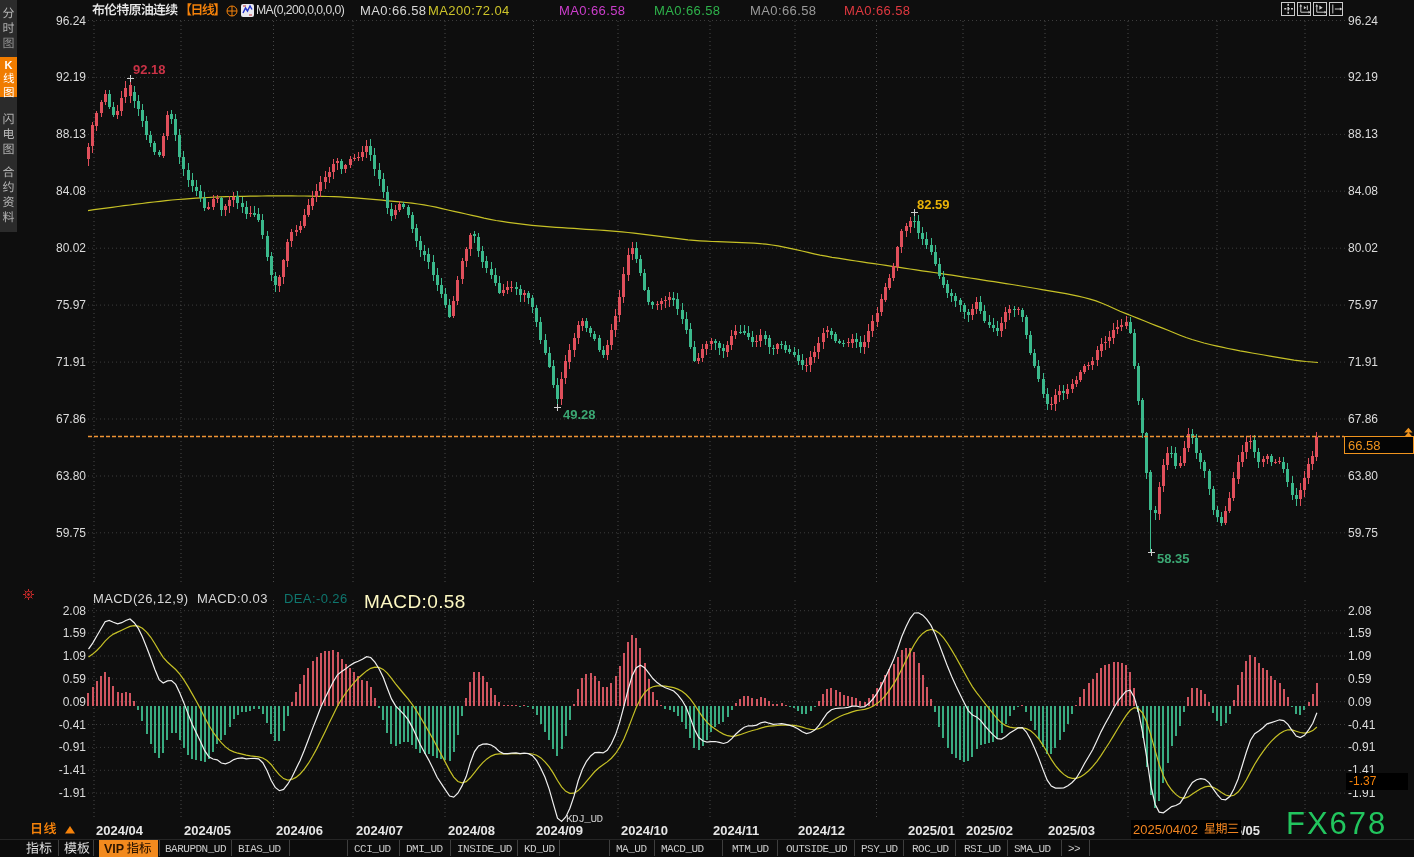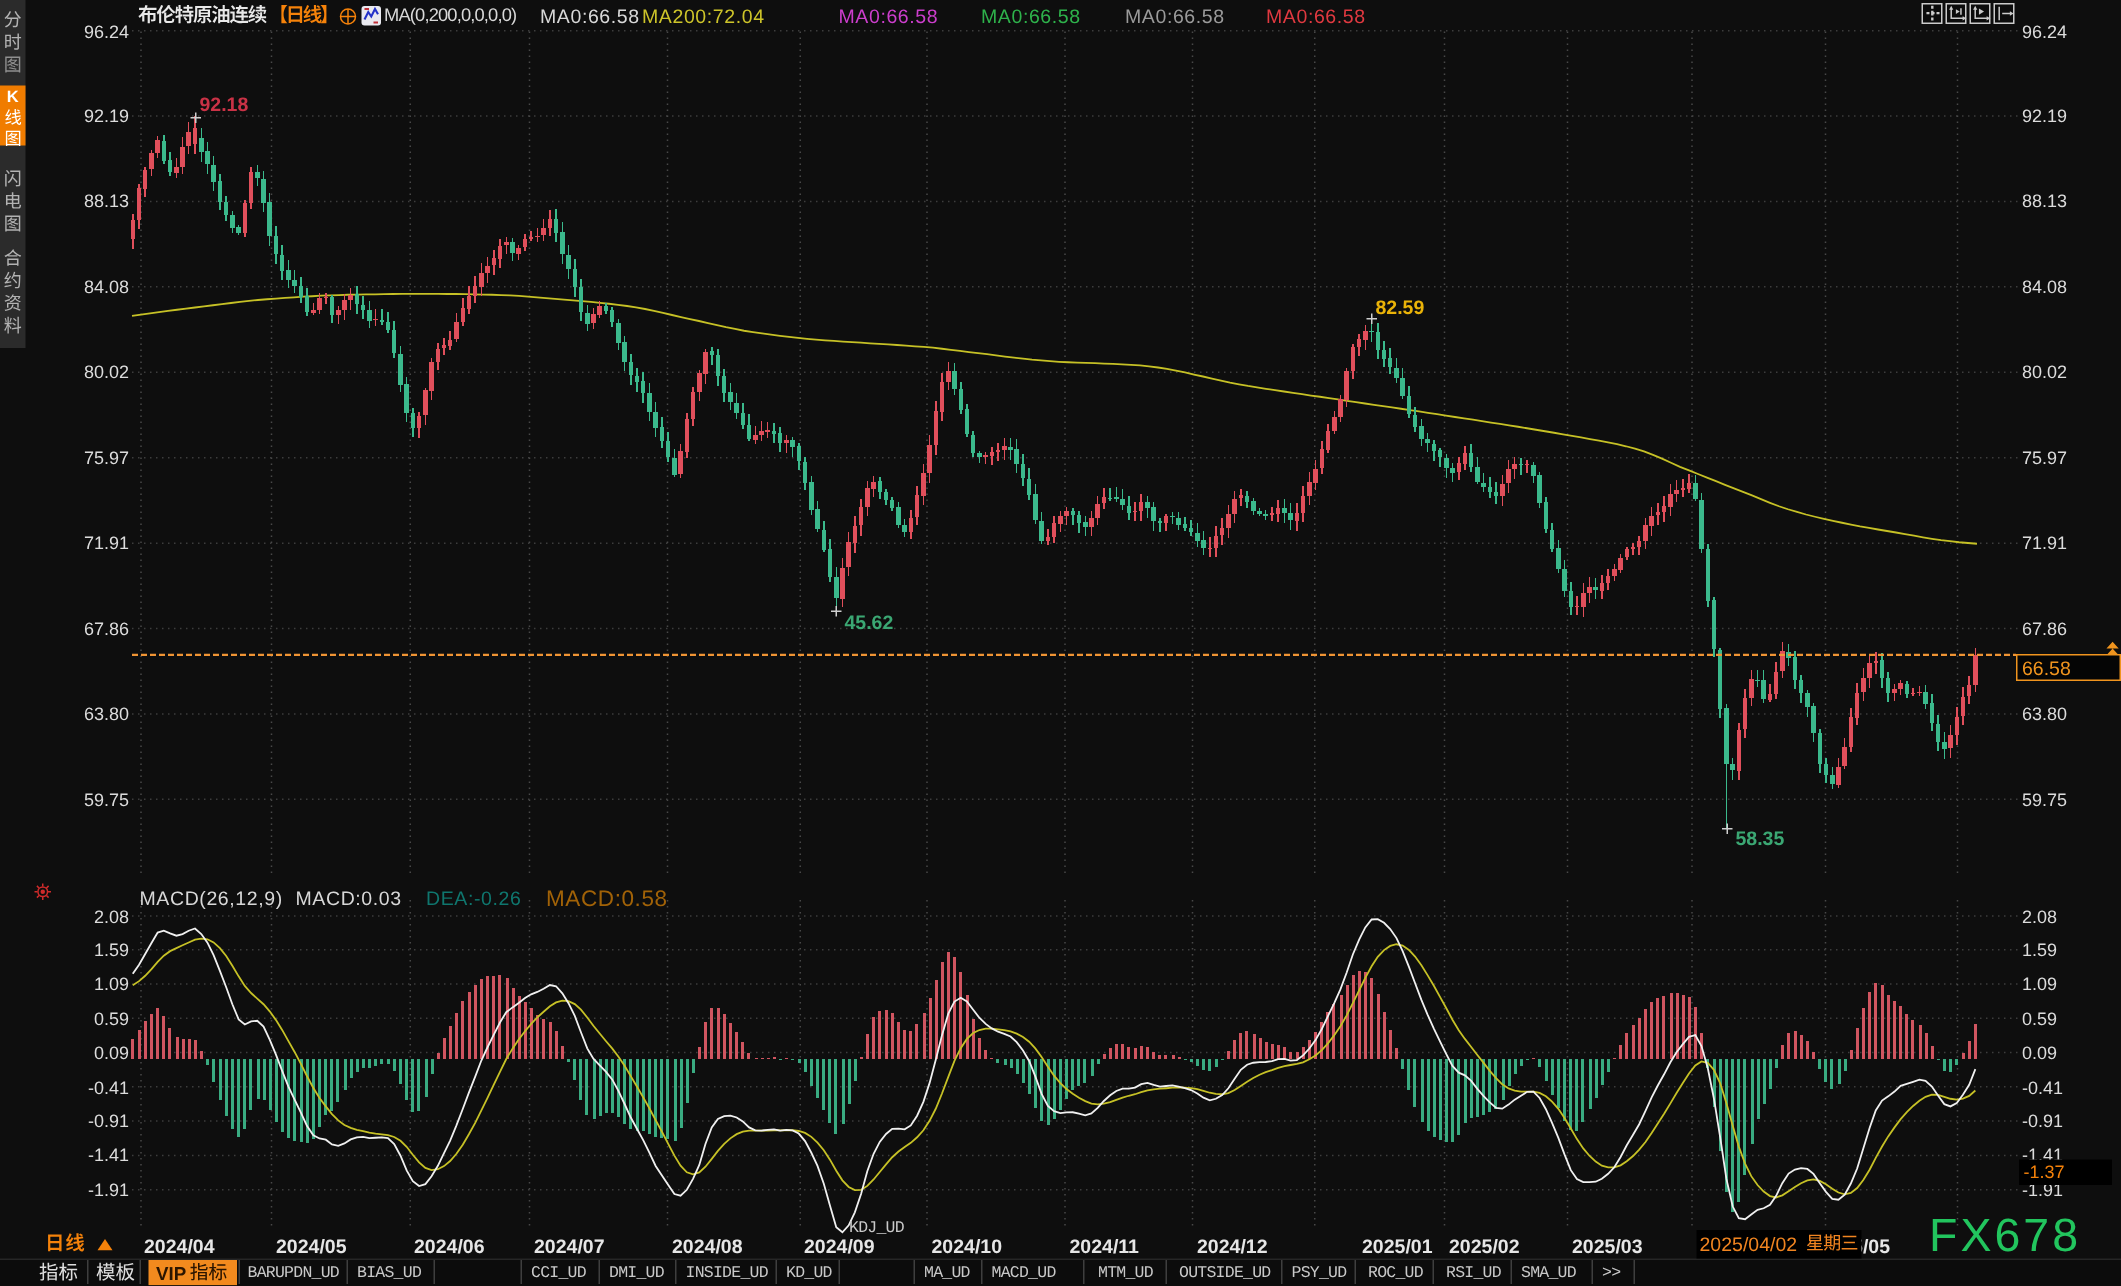--- a/index.html
+++ b/index.html
@@ -201,23 +201,23 @@
 <div class="ab lb" style="left:1348px;top:740px">-0.91</div>
 <div class="ab lb rt" style="left:42px;top:763px">-1.41</div>
 <div class="ab lb" style="left:1348px;top:763px">-1.41</div>
 <div class="ab lb rt" style="left:42px;top:786px">-1.91</div>
 <div class="ab lb" style="left:1348px;top:786px">-1.91</div>
 <div class="ab" style="left:1344px;top:436px;width:70px;height:18px;border:1px solid #f0941e;background:#050505;color:#f0941e;font-size:13px;line-height:17px;padding-left:3px">66.58</div>
 <div class="ab" style="left:1346px;top:773px;width:62px;height:17px;background:#000;color:#f5820a;font-size:12px;line-height:17px;padding-left:3px">-1.37</div>
 <div class="ab" style="left:93px;top:591px;font-size:13px;letter-spacing:0.4px;color:#d8d8d8">MACD(26,12,9)</div>
 <div class="ab" style="left:197px;top:591px;font-size:13px;letter-spacing:0.4px;color:#d8d8d8">MACD:0.03</div>
 <div class="ab" style="left:284px;top:591px;font-size:13px;letter-spacing:0.4px;color:#0f766e">DEA:-0.26</div>
-<div class="ab" style="left:364px;top:591px;font-size:15px;letter-spacing:0.4px;color:#a16207">MACD:0.58</div>
+<div class="ab" style="left:364px;top:591px;font-size:19px;letter-spacing:0.4px;color:#fef9c3">MACD:0.58</div>
 <div class="ab ann" style="left:133px;top:62px;color:#ca3246">92.18</div>
-<div class="ab ann" style="left:563px;top:407px;color:#3ba773">45.62</div>
+<div class="ab ann" style="left:563px;top:407px;color:#3ba773">49.28</div>
 <div class="ab ann" style="left:917px;top:197px;color:#eab308">82.59</div>
 <div class="ab ann" style="left:1157px;top:551px;color:#3ba773">58.35</div>
 <div class="ab dt" style="left:96px;top:823px">2024/04</div>
 <div class="ab dt" style="left:184px;top:823px">2024/05</div>
 <div class="ab dt" style="left:276px;top:823px">2024/06</div>
 <div class="ab dt" style="left:356px;top:823px">2024/07</div>
 <div class="ab dt" style="left:448px;top:823px">2024/08</div>
 <div class="ab dt" style="left:536px;top:823px">2024/09</div>
 <div class="ab dt" style="left:621px;top:823px">2024/10</div>
 <div class="ab dt" style="left:713px;top:823px">2024/11</div>

